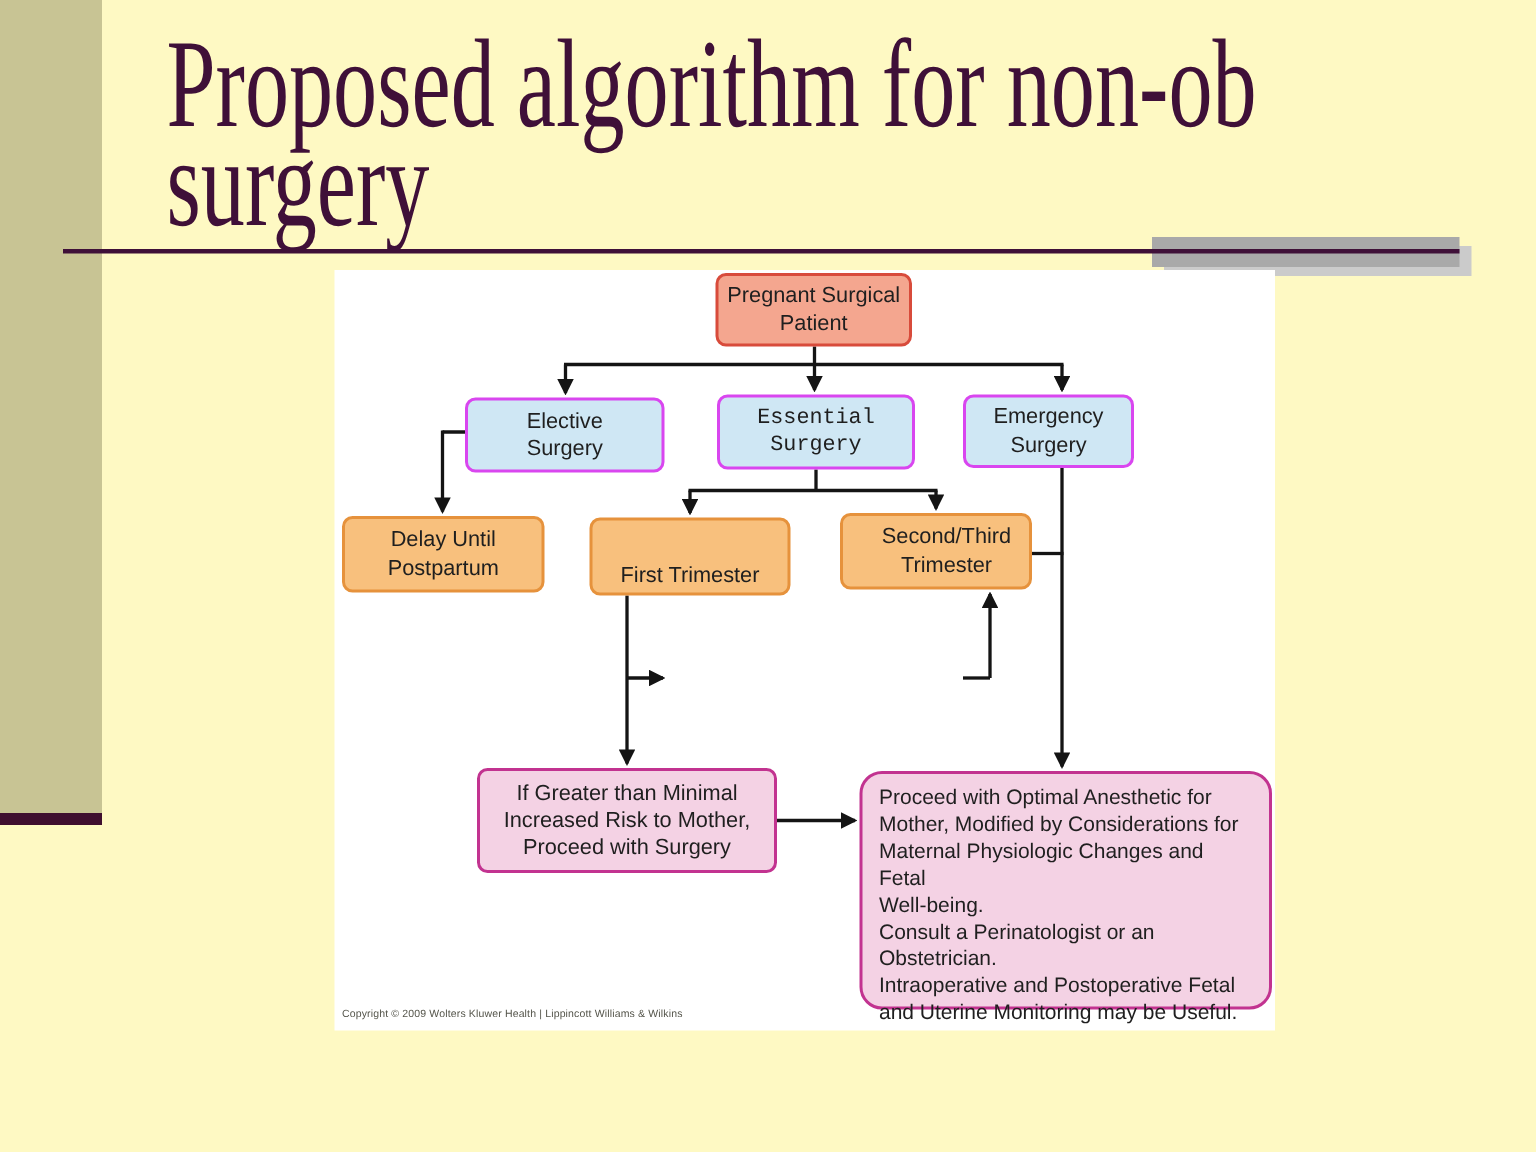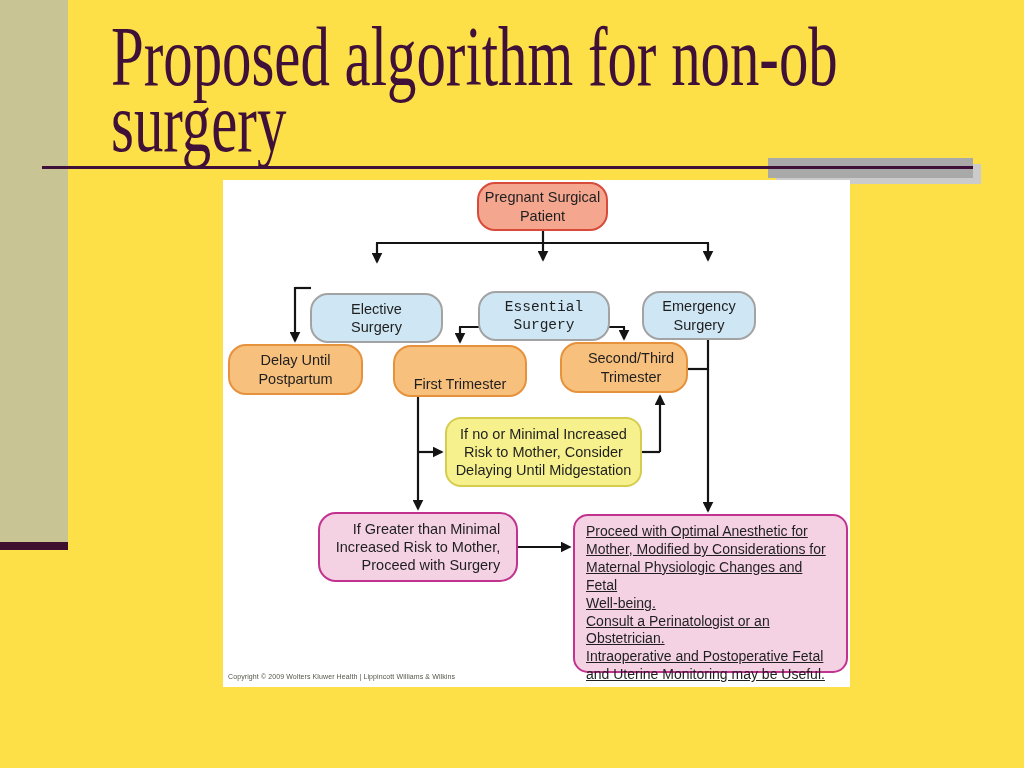--- a/index.html
+++ b/index.html
@@ -1,18 +1,18 @@
 <!DOCTYPE html>
 <html><head>
 <meta charset="utf-8">
 <style>
   html,body{margin:0;padding:0;}
   .slide{
     position:relative; width:1024px; height:768px;
-    background:#fde047; overflow:hidden;
+    background:#fef9c3; overflow:hidden;
     font-family:"Liberation Sans", sans-serif;
   }
   
   .sidebar{position:absolute; left:0; top:0; width:68px; height:542px; background:#C8C494;}
   .sidebar-footer{position:absolute; left:0; top:542px; width:68px; height:8px; background:#3F0F2F;}
   
   .title{
     position:absolute; left:111px; top:24px; width:1200px;
     font-family:"Liberation Serif", serif; font-size:84px; line-height:0.78;
     color:#3F1038; white-space:pre-line;
@@ -24,43 +24,43 @@
   .rule{position:absolute; left:42px; top:166px; width:931px; height:3px; background:#3F1038;}
   
   .figure{position:absolute; left:223px; top:180px; width:627px; height:507px; background:#FFFFFF;}
   .figure svg{position:absolute; left:0; top:0;}
   .copyright{
     position:absolute; left:5px; top:493px; font-size:7px; color:#55554B;
     font-family:"Liberation Sans", sans-serif; letter-spacing:0.1px;
   }
   
   .fc-box{
-    position:absolute; box-sizing:border-box; border-radius:18px;
+    position:absolute; box-sizing:border-box; border-radius:7px;
     display:flex; align-items:center; justify-content:center;
     text-align:center; white-space:pre-line;
     font-size:14.5px; line-height:1.26; color:#1F1F1F; padding:2px 4px;
   }
   .red   {background:#F4A68F; border:2.5px solid #D84B3B;}
-  .blue  {background:#CFE7F4; border:2px solid #a3a3a3;margin-top:28px;}
+  .blue  {background:#CFE7F4; border:2px solid #d946ef;}
   .orange{background:#F8C07D; border:2px solid #E6923C;}
   .yellow{background:#F6F18D; border:2px solid #D6CC4F; border-radius:16px;}
   .pink  {background:#F4D2E4; border:2px solid #C23390;}
   .n-patient {left:254px; top:2px;   width:131px; height:49px;}
   .n-elective{left:87px;  top:85px;  width:133px; height:50px;}
   .n-essential{left:255px;top:83px;  width:132px; height:50px;font-family:Liberation Mono, monospace;}
   .n-emergency{left:419px;top:83px;  width:114px; height:49px;}
   .n-delay   {left:5px;   top:164px; width:135px; height:51px;justify-content:center;}
   .n-first   {left:170px; top:165px; width:134px; height:52px;align-items:flex-end;}
   .n-secondthird{left:337px; top:162px; width:128px; height:51px;padding-left:18px;}
   .n-minimal {left:222px; top:237px; width:197px; height:70px;}
-  .n-greater {left:95px;  top:332px; width:200px; height:70px;text-align:right;}
+  .n-greater {left:95px;  top:332px; width:200px; height:70px;}
   .n-proceed {
     left:350px; top:334px; width:275px; height:159px;
     align-items:flex-start; justify-content:flex-start; text-align:left;
-    padding:7px 11px; font-size:14px; line-height:1.28; border-radius:15px;text-decoration:underline;
+    padding:7px 11px; font-size:14px; line-height:1.28; border-radius:15px;
   }
 </style>
 </head>
 <body>
 
 <div class="slide">
 
   <div class="sidebar"></div>
   <div class="sidebar-footer"></div>
 
@@ -120,25 +120,20 @@
       <span>Delay Until
 Postpartum</span>
     </div>
     <div class="fc-box orange n-first">
       <span>First Trimester</span>
     </div>
     <div class="fc-box orange n-secondthird">
       <span>Second/Third
 Trimester</span>
     </div>
-    <div class="fc-box yellow n-minimal">
-      <span>If no or Minimal Increased
-Risk to Mother, Consider
-Delaying Until Midgestation</span>
-    </div>
     <div class="fc-box pink n-greater">
       <span>If Greater than Minimal
 Increased Risk to Mother,
 Proceed with Surgery</span>
     </div>
     <div class="fc-box pink n-proceed">
       <span>Proceed with Optimal Anesthetic for
 Mother, Modified by Considerations for
 Maternal Physiologic Changes and Fetal
 Well-being.

